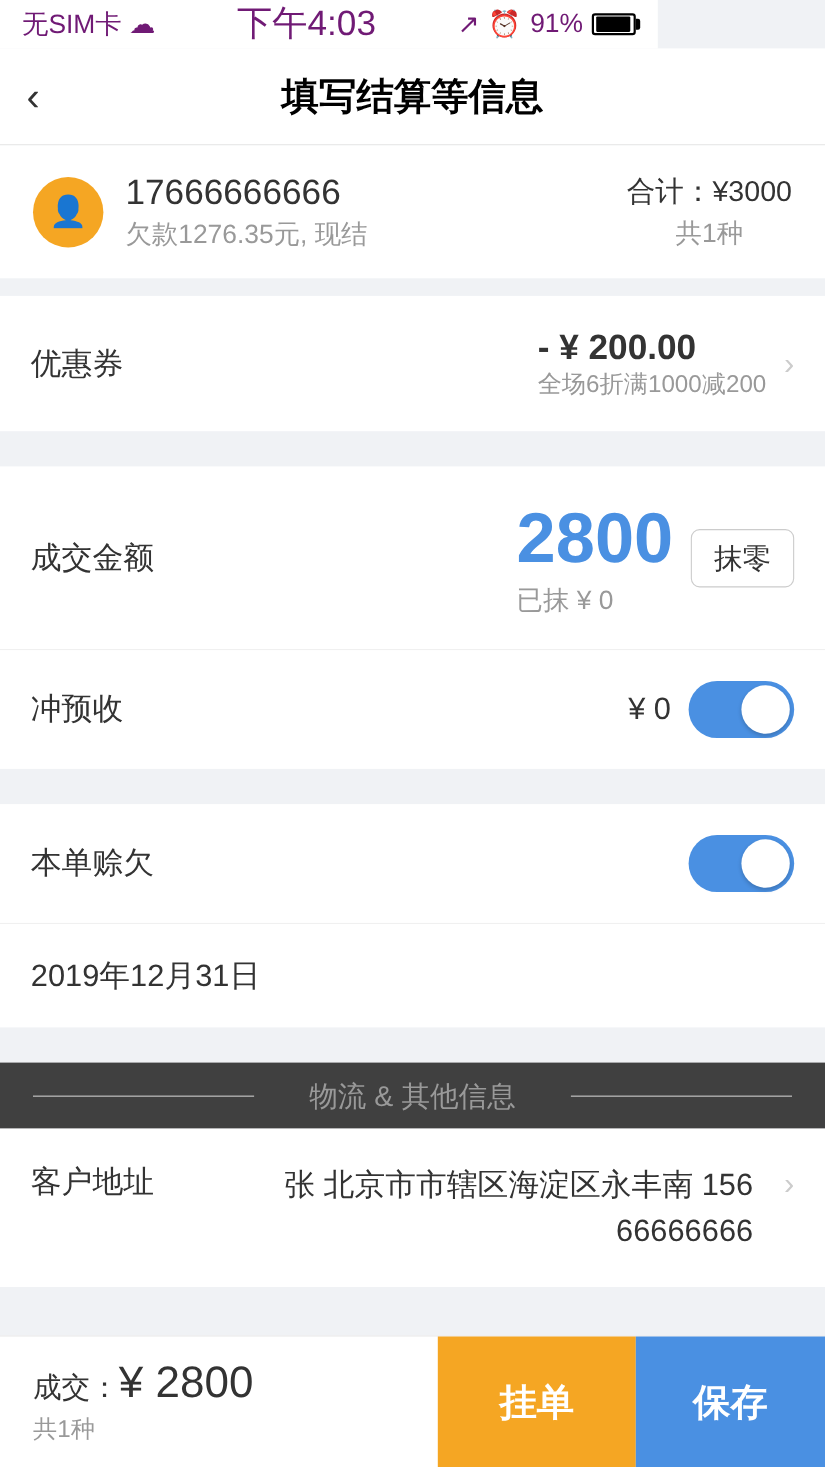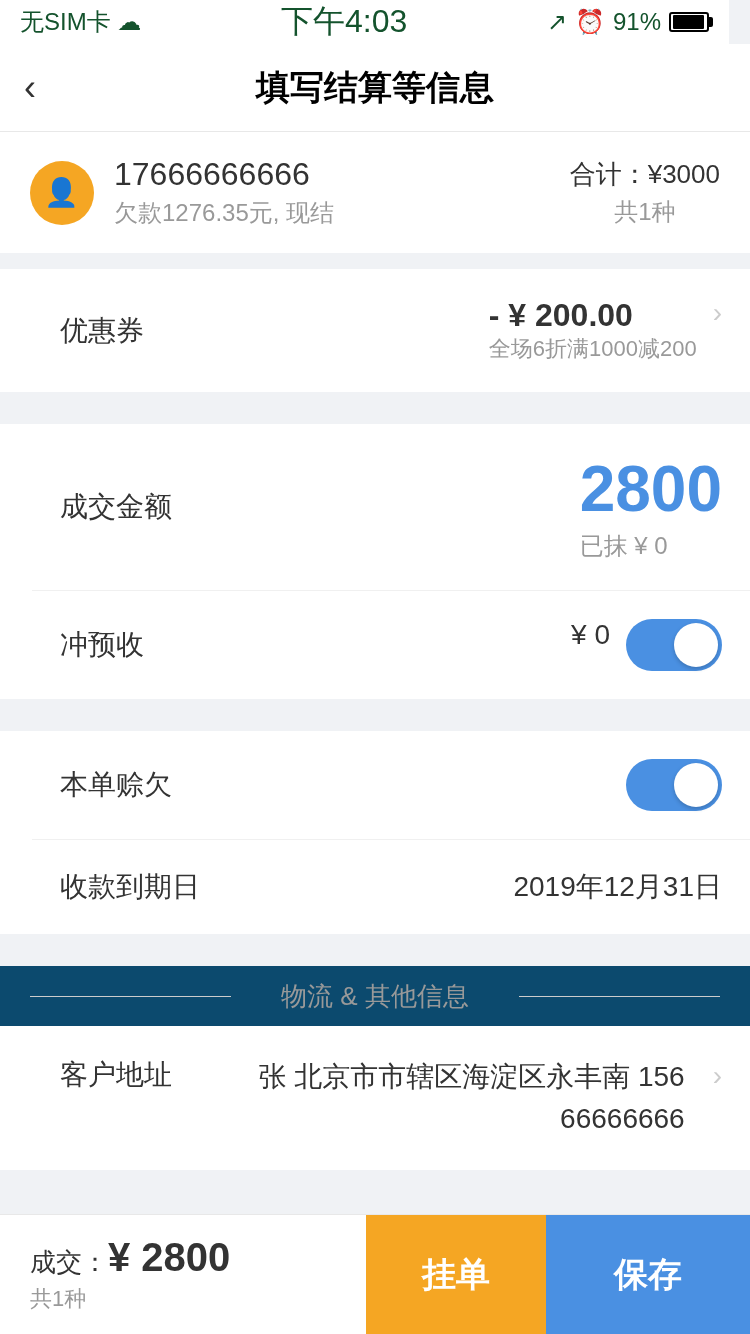--- a/index.html
+++ b/index.html
@@ -9,29 +9,29 @@
       min-height: 1334px;
       font-family: -apple-system, "PingFang SC", "Helvetica Neue", sans-serif;
       background: #f0f2f5;
       color: #333;
       font-size: 28px;
       position: relative;
     }
 
     
     .status-bar {
-      width: 729px;
+      width: 598px;
       height: 44px;
       background: #fff;
       display: flex;
       align-items: center;
       justify-content: space-between;
       padding: 0 20px;
       font-size: 24px;
-      color: #14532d;
+      color: #701a75;
     }
     .status-left { display: flex; align-items: center; gap: 8px; }
     .status-center { font-size: 32px; font-weight: 500; }
     .status-right { display: flex; align-items: center; gap: 8px; font-size: 24px; }
     .battery-icon {
       width: 40px; height: 20px; border: 2px solid #000; border-radius: 3px; position: relative; display: inline-flex; align-items: center;
     }
     .battery-icon::after {
       content: '';
       position: absolute; right: -6px; top: 50%; transform: translateY(-50%);
@@ -95,25 +95,24 @@
       margin-bottom: 16px;
     }
 
     
     .row {
       display: flex;
       align-items: center;
       justify-content: space-between;
       padding: 28px 28px;
       border-bottom: 1px solid #f0f0f0;
-      margin-left: 32px;
     }
     .row:last-child { border-bottom: none; }
     .row-label { font-size: 28px; color: #333; }
-    .row-right { display: flex; align-items: flex-start; gap: 16px; }
+    .row-right { display: flex; align-items: center; gap: 16px; }
     .row-value { font-size: 28px; color: #333; text-align: center; }
 
     
     .coupon-discount { font-size: 32px; font-weight: 600; color: #333; }
     .coupon-sub { font-size: 22px; color: #999; }
     .chevron { color: #ccc; font-size: 28px; }
 
     
     .deal-amount-value { font-size: 64px; font-weight: 700; color: #4a90e2; }
     .round-btn {
@@ -149,21 +148,21 @@
     }
 
     
     .separator {
       height: 16px;
       background: #f0f2f5;
     }
 
     
     .section-divider {
-      background: #0c4a6e;
+      background: #404040;
       height: 60px;
       display: flex;
       align-items: center;
       justify-content: center;
       gap: 20px;
       margin-bottom: 0;
     }
     .divider-line {
       flex: 1;
       height: 1px;
@@ -189,36 +188,36 @@
       background: #fff;
       display: flex;
       align-items: center;
       border-top: 1px solid #e8e8e8;
     }
     .bottom-info {
       flex: 1;
       padding: 0 30px;
     }
     .bottom-deal { font-size: 26px; color: #333; }
-    .bottom-deal-value { font-size: 40px; font-weight: 700; color: #333; }
+    .bottom-deal-value { font-size: 40px; font-weight: 400; color: #333; }
     .bottom-count { font-size: 22px; color: #999; margin-top: 4px; }
     .btn-hang {
       width: 180px;
       height: 120px;
       background: #f5a623;
       display: flex;
       align-items: center;
       justify-content: center;
       font-size: 34px;
       font-weight: 600;
       color: #fff;
       cursor: pointer;
     }
     .btn-save {
-      width: 204px;
+      width: 172px;
       height: 120px;
       background: #4a90e2;
       display: flex;
       align-items: center;
       justify-content: center;
       font-size: 34px;
       font-weight: 600;
       color: #fff;
       cursor: pointer;
     }
@@ -281,20 +280,21 @@
 
   <div class="section">
 
     <div class="row">
       <span class="row-label">成交金额</span>
       <div class="row-right">
         <div>
           <div class="deal-amount-value">2800</div>
           <div class="deal-sub">已抹  ¥ 0</div>
         </div>
+        <button class="round-btn">抹零</button>
       </div>
     </div>
 
     <div class="row">
       <span class="row-label">冲预收</span>
       <div class="row-right">
         <div>
           <div class="prepay-value">¥ 0</div>
         </div>
         <div class="toggle">
@@ -310,21 +310,20 @@
     <div class="row">
       <span class="row-label">本单赊欠</span>
       <div class="row-right">
         <div class="toggle">
           <div class="toggle-knob"></div>
         </div>
       </div>
     </div>
 
     <div class="row">
-      <span class="row-label">收款到期日</span>
       <span class="row-value">2019年12月31日</span>
     </div>
   </div>
 
   <div class="separator"></div>
 
   <div class="section-divider">
     <div class="divider-line"></div>
     <span class="divider-text">物流 &amp; 其他信息</span>
     <div class="divider-line"></div>

